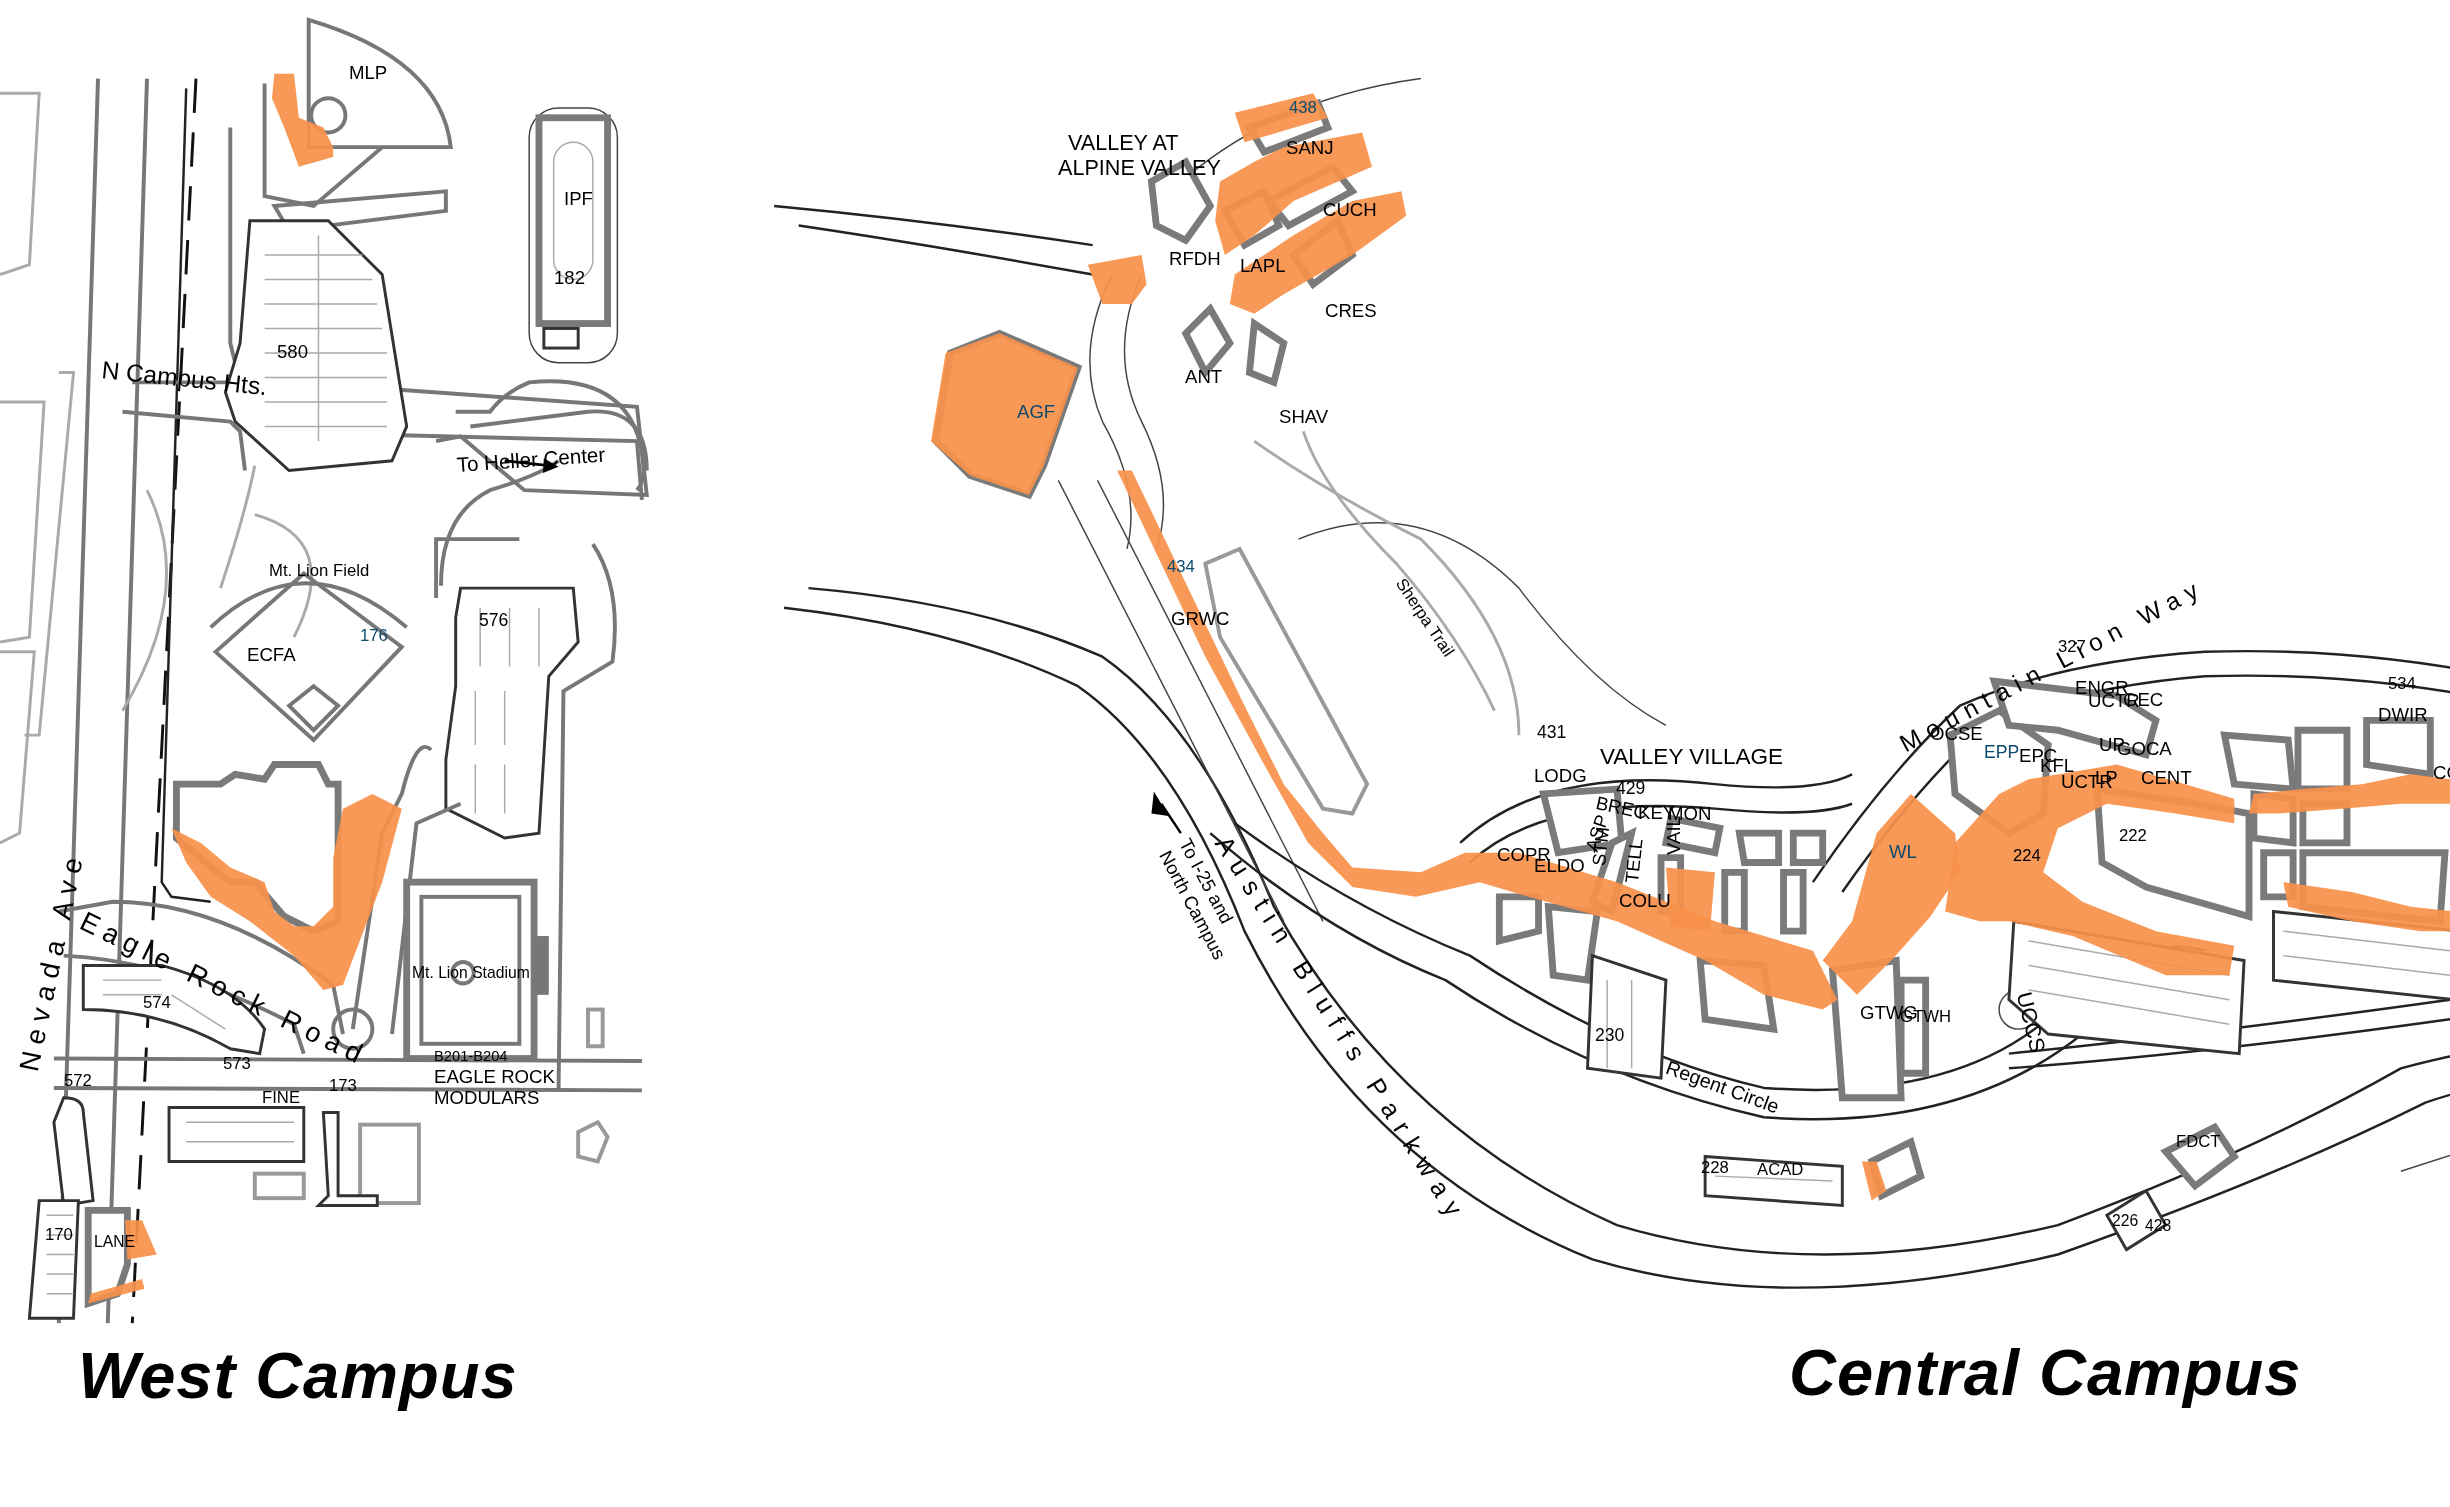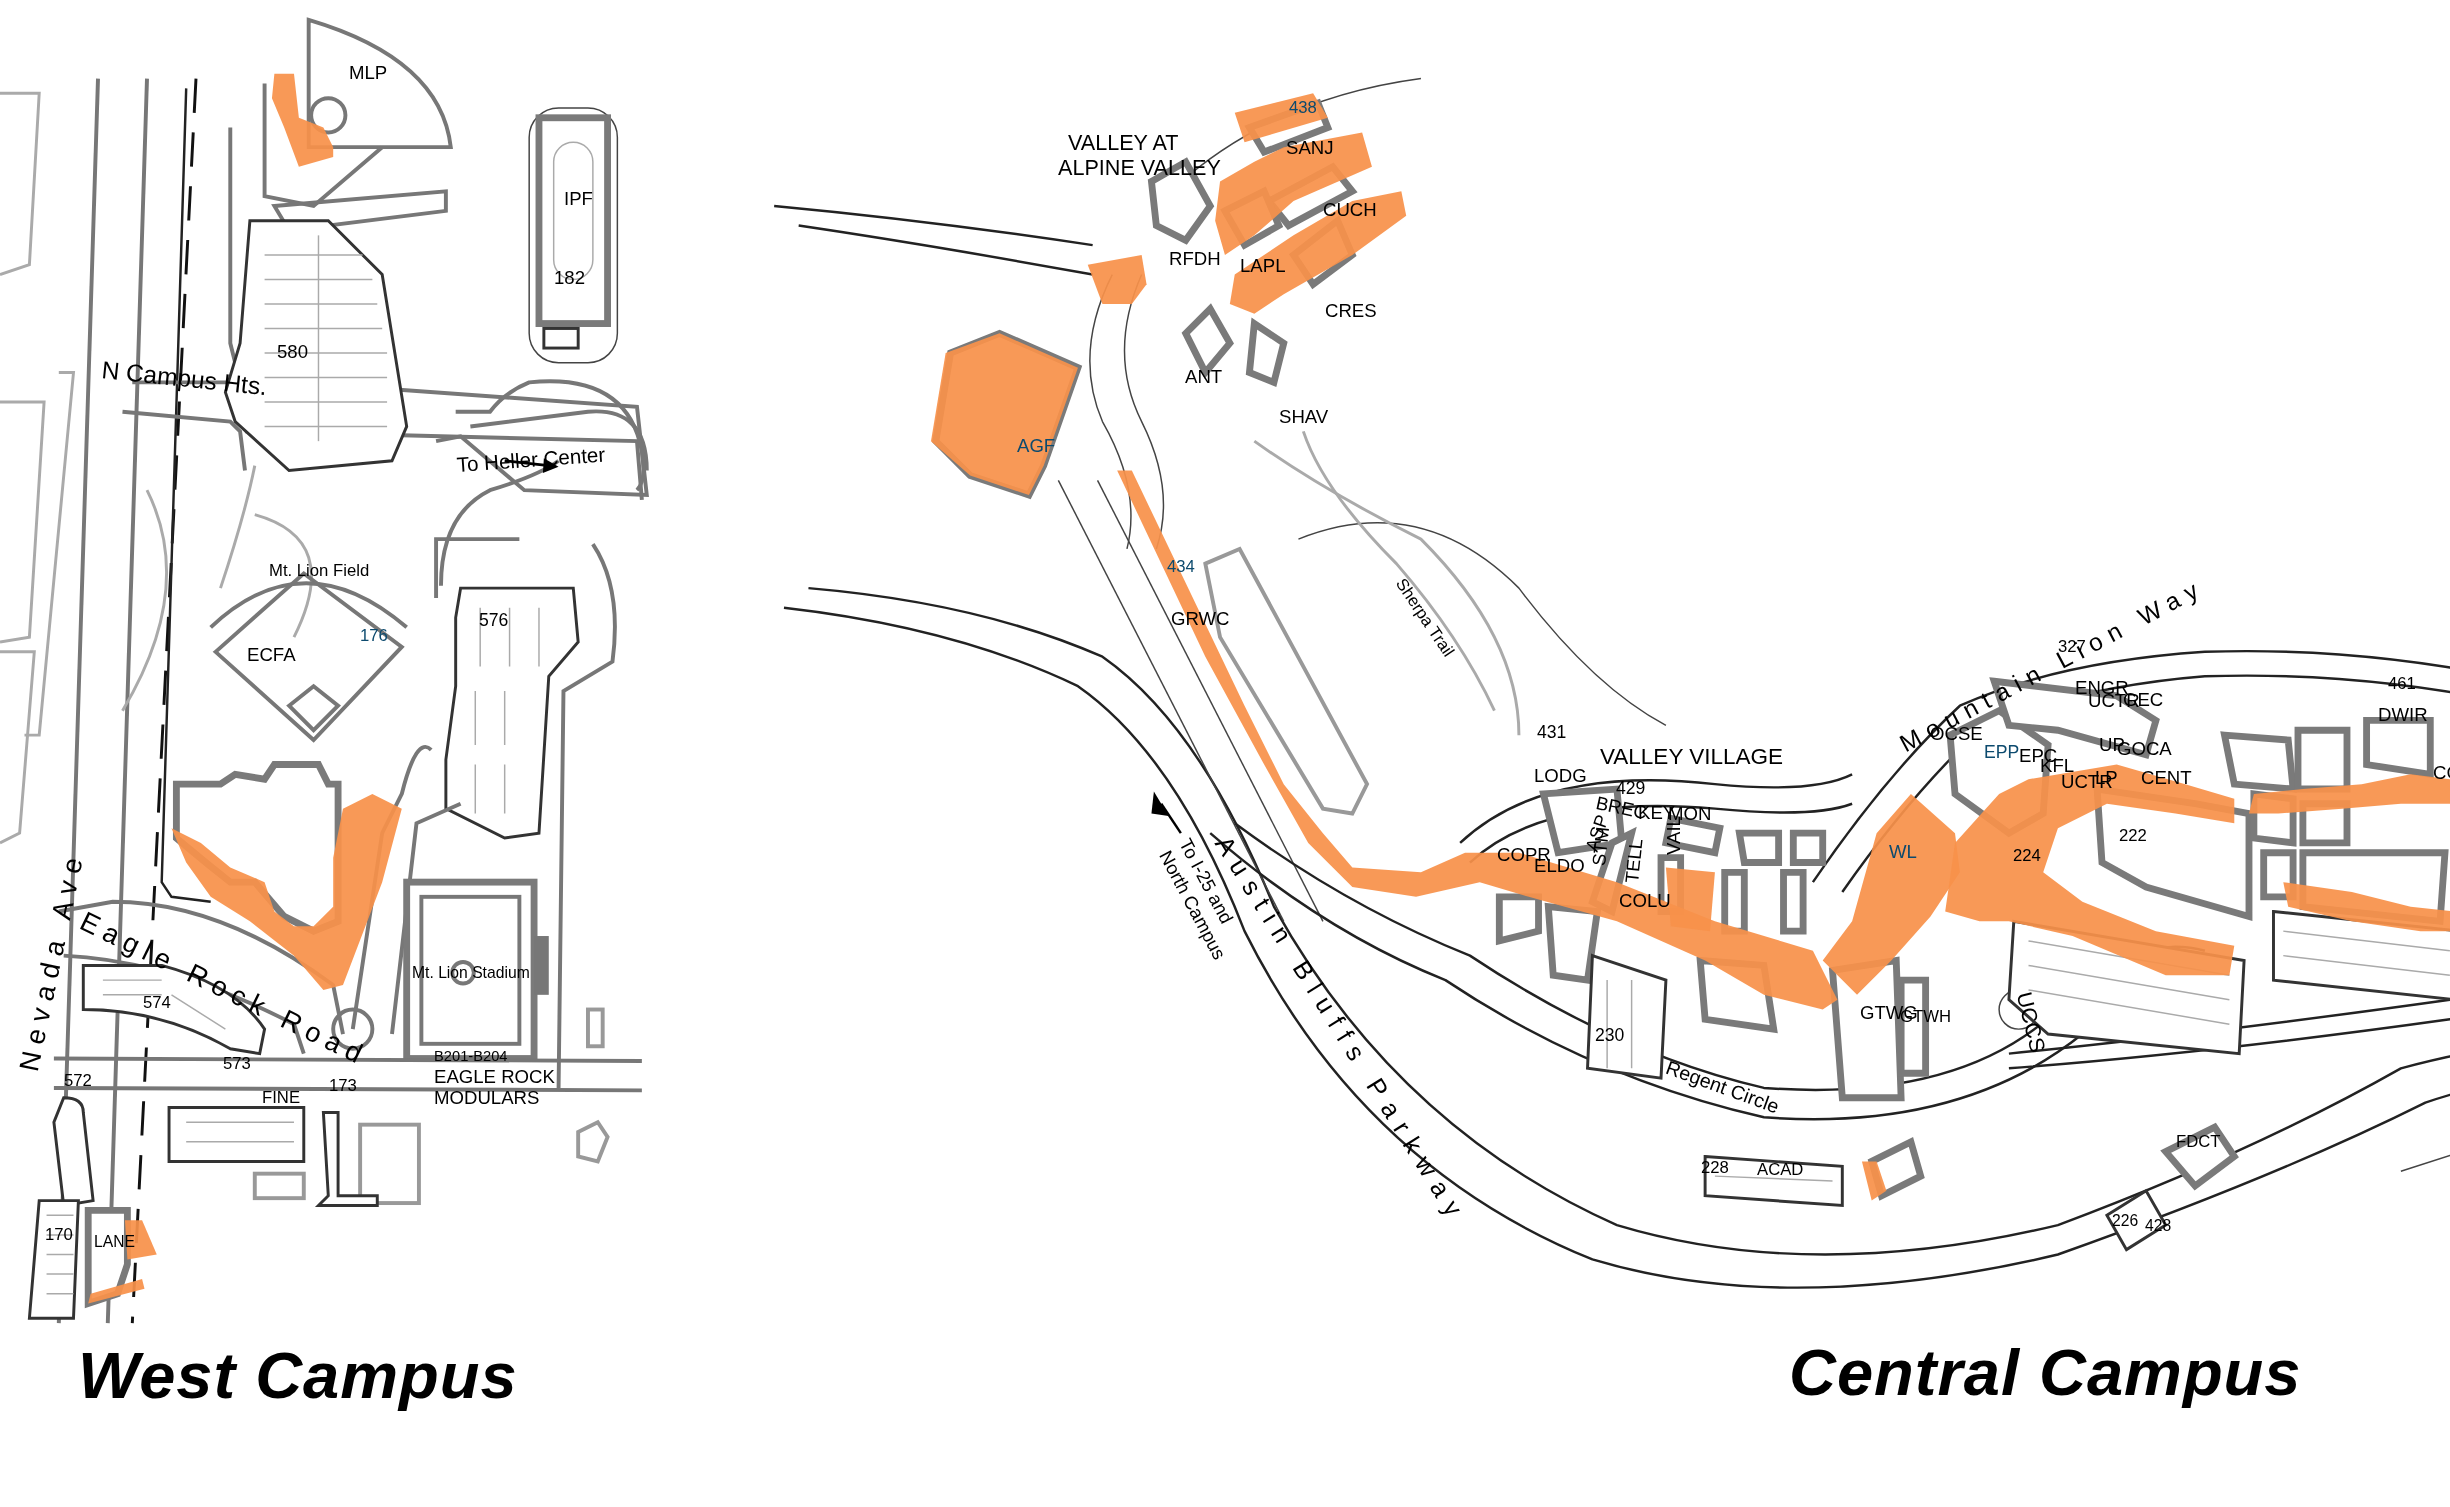--- a/index.html
+++ b/index.html
@@ -279,21 +279,21 @@
 <div class="lbl area" style="left:1068px;top:132px;font-size:21.6px;">VALLEY AT</div>
 <div class="lbl area" style="left:1058px;top:157px;font-size:21.6px;">ALPINE VALLEY</div>
 <div class="lbl hl-lbl" style="left:1289px;top:100px;font-size:16.7px;">438</div>
 <div class="lbl bl-sm" style="left:1286px;top:139px;">SANJ</div>
 <div class="lbl bl-sm" style="left:1323px;top:201px;">CUCH</div>
 <div class="lbl bl-sm" style="left:1169px;top:250px;">RFDH</div>
 <div class="lbl bl-sm" style="left:1240px;top:257px;">LAPL</div>
 <div class="lbl bl-sm" style="left:1325px;top:302px;">CRES</div>
 <div class="lbl bl-sm" style="left:1185px;top:368px;">ANT</div>
 <div class="lbl bl-sm" style="left:1279px;top:408px;">SHAV</div>
-<div class="lbl hl-lbl" style="left:1017px;top:437px;font-size:18.6px;">AGF</div>
+<div class="lbl hl-lbl" style="left:1017px;top:403px;font-size:18.6px;">AGF</div>
 <div class="lbl hl-lbl" style="left:1167px;top:559px;font-size:16.7px;">434</div>
 <div class="lbl bl-sm" style="left:1171px;top:610px;">GRWC</div>
 <div class="lbl bl-sm" style="left:1406px;top:576px;font-size:16.7px;transform:rotate(56deg);">Sherpa Trail</div>
 <div class="lbl num" style="left:1537px;top:724px;font-size:17.6px;">431</div>
 <div class="lbl area" style="left:1600px;top:746px;font-size:22.5px;">VALLEY VILLAGE</div>
 <div class="lbl num" style="left:1616px;top:780px;font-size:17.6px;">429</div>
 <div class="lbl bl-sm" style="left:1534px;top:767px;">LODG</div>
 <div class="lbl bl-sm" style="left:1583px;top:848px;transform:rotate(-72deg);">ASP</div>
 <div class="lbl bl-sm" style="left:1598px;top:794px;transform:rotate(12deg);">BREC</div>
 <div class="lbl bl-sm" style="left:1638px;top:804px;">KEY</div>
@@ -323,21 +323,21 @@
 <div class="lbl bl-sm" style="left:2040px;top:757px;">KFL</div>
 <div class="lbl bl-sm" style="left:2061px;top:773px;">UCTR</div>
 <div class="lbl bl-sm" style="left:2088px;top:692px;">UCTR</div>
 <div class="lbl bl-sm" style="left:2123px;top:691px;">GEC</div>
 <div class="lbl bl-sm" style="left:2099px;top:736px;">UP</div>
 <div class="lbl bl-sm" style="left:2117px;top:740px;">GOCA</div>
 <div class="lbl bl-sm" style="left:2095px;top:769px;">LP</div>
 <div class="lbl bl-sm" style="left:2141px;top:769px;">CENT</div>
 <div class="lbl num" style="left:2013px;top:848px;font-size:16.7px;">224</div>
 <div class="lbl num" style="left:2119px;top:828px;font-size:16.7px;">222</div>
-<div class="lbl num" style="left:2388px;top:676px;font-size:16.7px;">461</div>
+<div class="lbl num" style="left:2388px;top:676px;font-size:16.7px;">534</div>
 <div class="lbl bl-sm" style="left:2378px;top:706px;">DWIR</div>
 
 <div class="lbl bl-sm" style="left:2433px;top:764px;">CG</div>
 
 <div class="lbl road-lbl-sm" style="left:2034px;top:990px;font-size:21.6px;transform:rotate(76deg);">UCCS</div>
 
 <div class="lbl bl-sm" style="left:2176px;top:1134px;font-size:16.7px;">FDCT</div>
 <div class="lbl num" style="left:2112px;top:1213px;font-size:15.7px;">226</div>
 <div class="lbl num" style="left:2145px;top:1218px;font-size:15.7px;">428</div>
 <div class="lbl title" style="left:1789px;top:1340px;">Central Campus</div>

